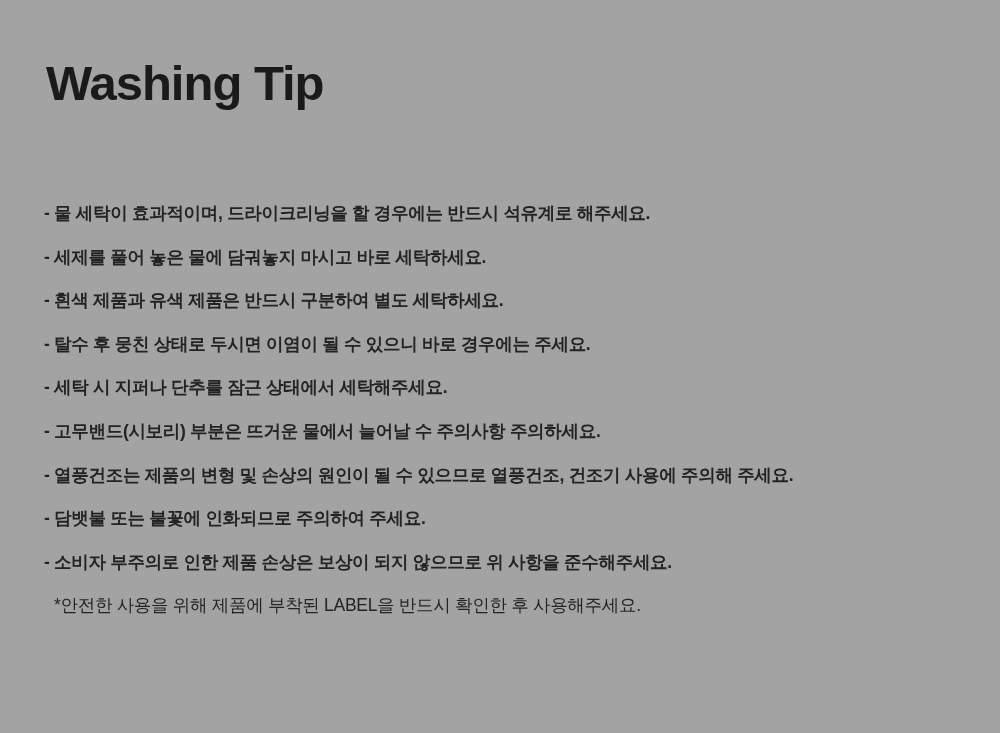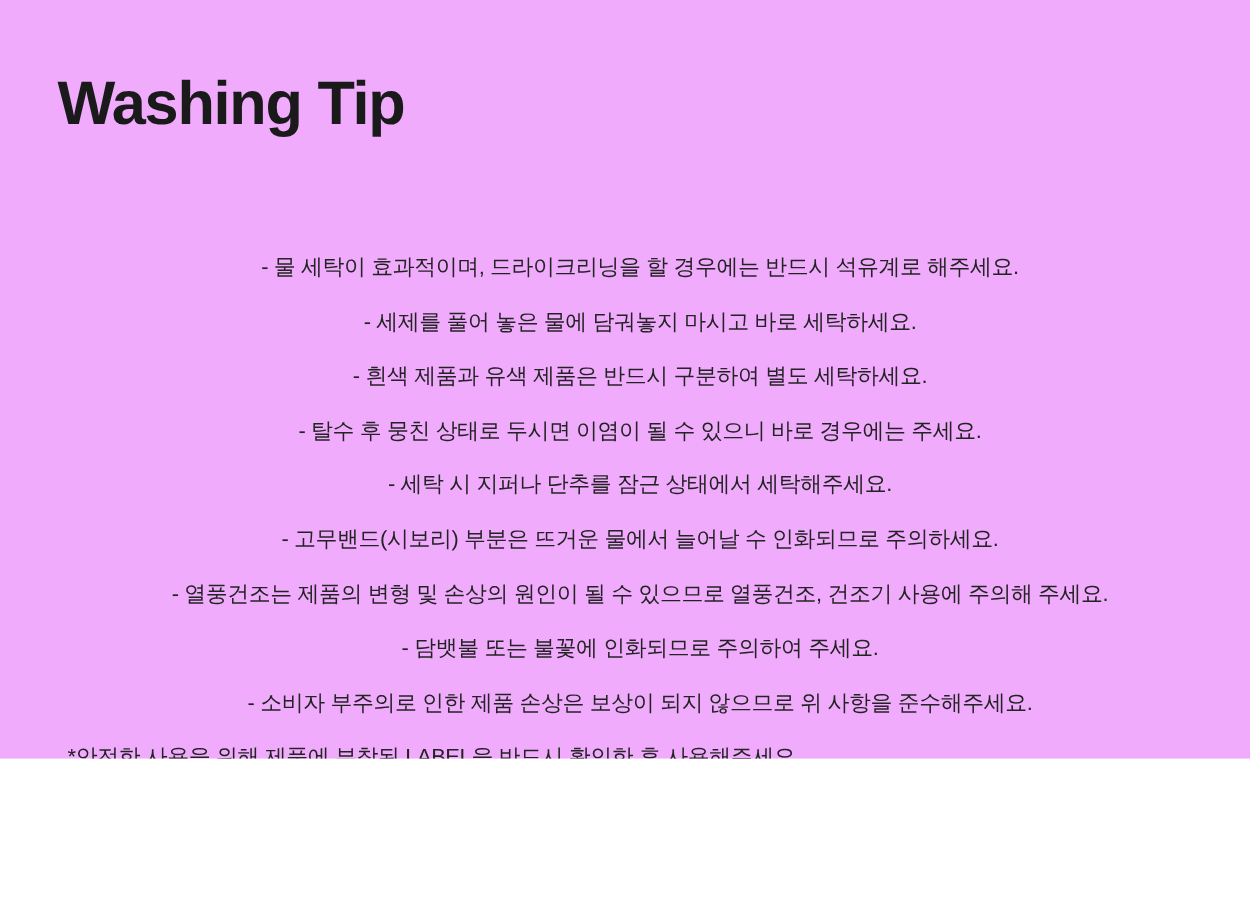--- a/index.html
+++ b/index.html
@@ -3,22 +3,22 @@
 <meta charset="utf-8">
 <style>
   html, body {
     margin: 0;
     padding: 0;
     background: #ffffff;
   }
   .page {
     position: relative;
     width: 1000px;
-    height: 607px;
-    background: #f0abfc;
+    height: 733px;
+    background: #a3a3a3;
     font-family: "Liberation Sans", sans-serif;
     color: #1f1f1f;
     overflow: hidden;
   }
   .title {
     position: absolute;
     left: 46px;
     top: 57px;
     font-size: 49px;
     line-height: 1.1;
@@ -41,25 +41,24 @@
   .tips {
     position: absolute;
     left: 44px;
     top: 202px;
     right: 20px;
   }
   .tip {
     height: 43.6px;
     font-size: 17.5px;
     line-height: 22px;
-    font-weight: 400;
+    font-weight: 700;
     letter-spacing: -0.3px;
     color: #232323;
     white-space: nowrap;
-    text-align: center;
   }
   .note {
     height: 43.6px;
     padding-left: 10px;
     font-size: 17.5px;
     line-height: 22px;
     font-weight: 400;
     letter-spacing: -0.3px;
     color: #232323;
     white-space: nowrap;
@@ -70,19 +69,19 @@
 
 <div class="page">
   <h1 class="title" style="margin: 0px;">Washing Tip</h1>
 
   <div class="tips">
     <p class="tip" style="margin: 0px;">- 물 세탁이 효과적이며, 드라이크리닝을 할 경우에는 반드시 석유계로 해주세요.</p>
     <p class="tip" style="margin: 0px;">- 세제를 풀어 놓은 물에 담궈놓지 마시고 바로 세탁하세요.</p>
     <p class="tip" style="margin: 0px;">- 흰색 제품과 유색 제품은 반드시 구분하여 별도 세탁하세요.</p>
     <p class="tip" style="margin: 0px;">- 탈수 후 뭉친 상태로 두시면 이염이 될 수 있으니 바로 경우에는 주세요.</p>
     <p class="tip" style="margin: 0px;">- 세탁 시 지퍼나 단추를 잠근 상태에서 세탁해주세요.</p>
-    <p class="tip" style="margin: 0px;">- 고무밴드(시보리) 부분은 뜨거운 물에서 늘어날 수 인화되므로 주의하세요.</p>
+    <p class="tip" style="margin: 0px;">- 고무밴드(시보리) 부분은 뜨거운 물에서 늘어날 수 주의사항 주의하세요.</p>
     <p class="tip" style="margin: 0px;">- 열풍건조는 제품의 변형 및 손상의 원인이 될 수 있으므로 열풍건조, 건조기 사용에 주의해 주세요.</p>
     <p class="tip" style="margin: 0px;">- 담뱃불 또는 불꽃에 인화되므로 주의하여 주세요.</p>
     <p class="tip" style="margin: 0px;">- 소비자 부주의로 인한 제품 손상은 보상이 되지 않으므로 위 사항을 준수해주세요.</p>
     <p class="note" style="margin: 0px;">*안전한 사용을 위해 제품에 부착된 LABEL을 반드시 확인한 후 사용해주세요.</p>
   </div>
 </div>
 
 </body></html>

